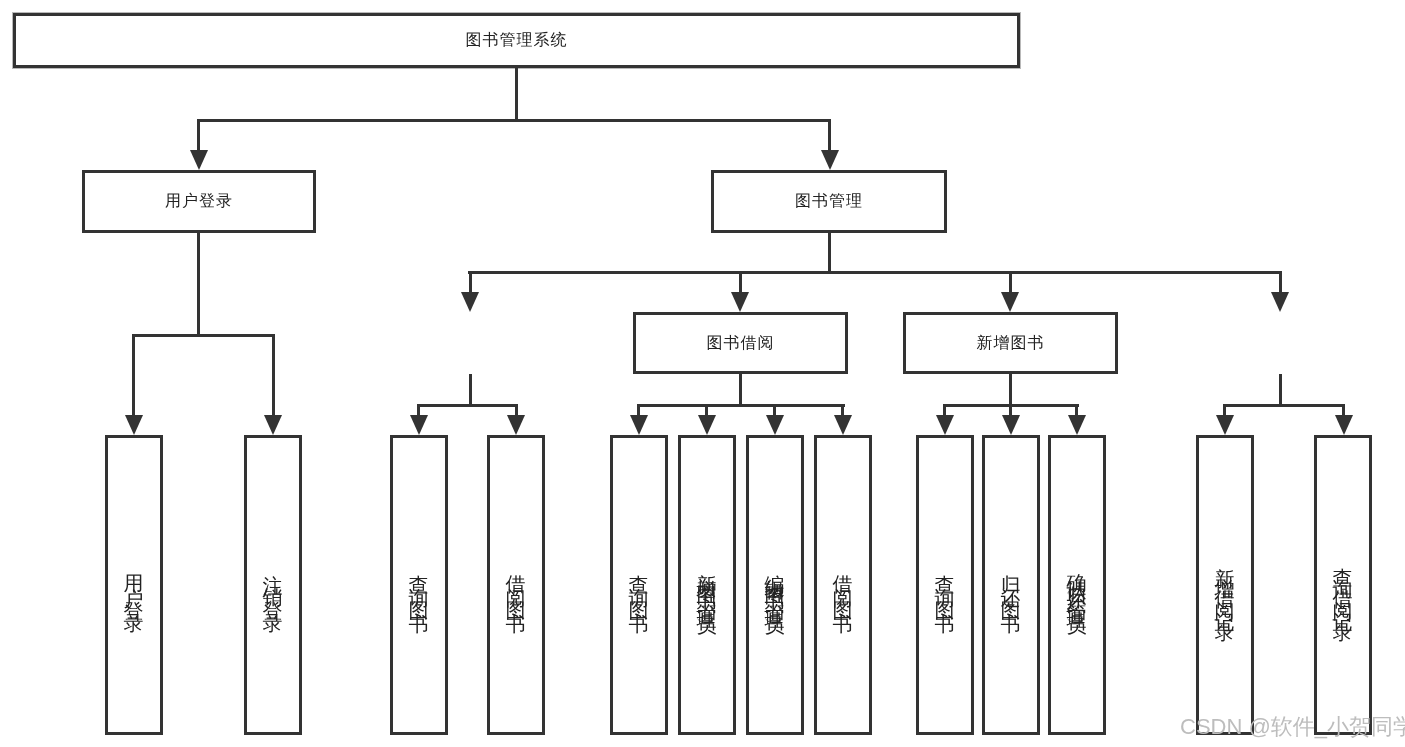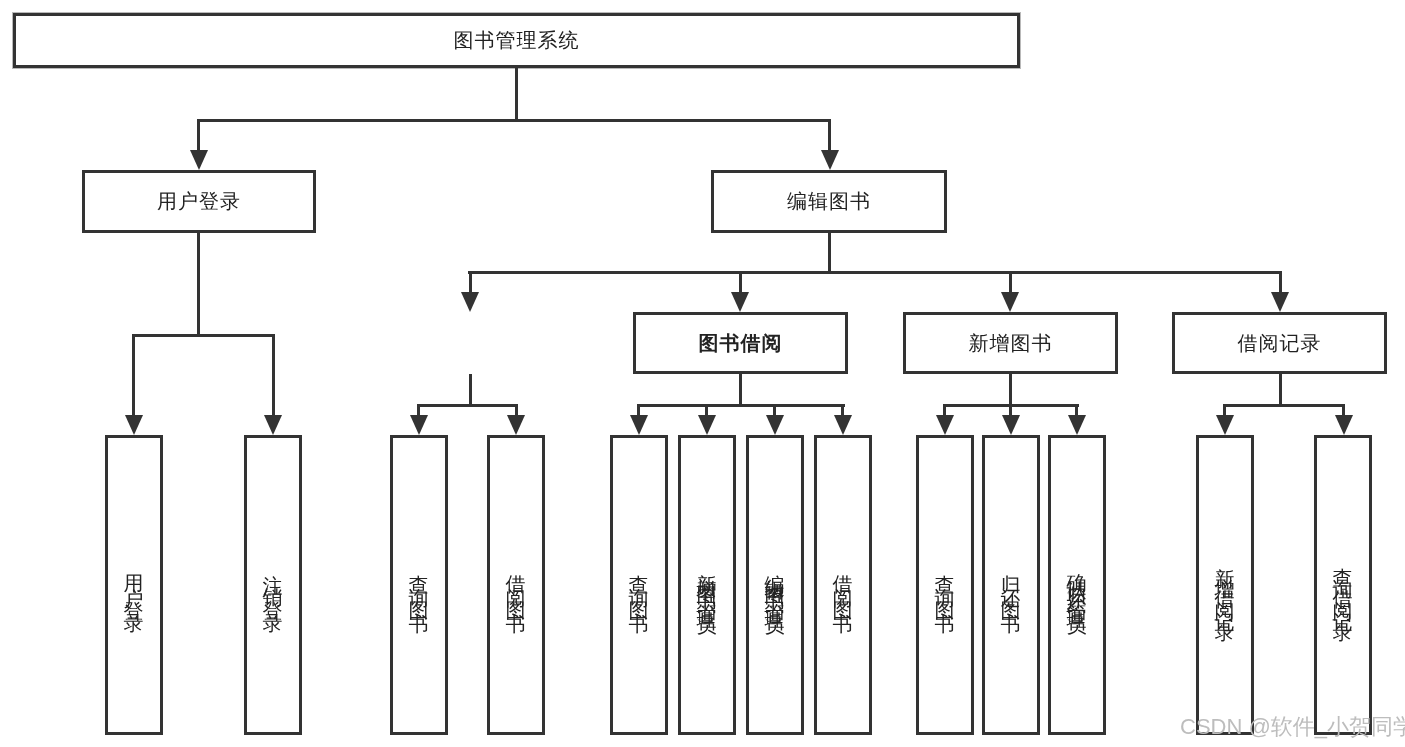--- a/index.html
+++ b/index.html
@@ -11,21 +11,21 @@
     overflow:hidden;
   }
   .node{
     position:absolute;
     border:3px solid var(--line,#333);
     background:#fff;
     display:flex;align-items:center;justify-content:center;
     box-sizing:border-box;
     color:var(--text,#222);
   }
-  .hnode{font-size:20px;letter-spacing:1px;}
+  .hnode{font-size:16px;letter-spacing:1px;}
   .root{box-shadow:0 0 0 1px #b9b9b9;}
   .leaf{width:58px;height:300px;}
   .vtext{
     writing-mode:vertical-rl;
     text-orientation:mixed;
     font-size:20px;
     line-height:1;
     white-space:nowrap;
   }
   .vline{position:absolute;width:3px;background:var(--line,#333);}
@@ -50,31 +50,28 @@
 <div class="canvas" style="--line: #333333; --text: #222222; --wm: #bdbdbd; --bg: #ffffff;">
 
   <div class="node hnode root" style="left:13px;top:13px;width:1007px;height:55px;">
     <span>图书管理系统</span>
   </div>
 
   <div class="node hnode" style="left:82px;top:170px;width:234px;height:63px;">
     <span>用户登录</span>
   </div>
   <div class="node hnode" style="left:711px;top:170px;width:236px;height:63px;">
-    <span>编辑图书</span>
+    <span>图书管理</span>
   </div>
 
-  <div class="node hnode" style="left:633px;top:312px;width:215px;height:62px;font-weight:bold;">
+  <div class="node hnode" style="left:633px;top:312px;width:215px;height:62px;">
     <span>图书借阅</span>
   </div>
   <div class="node hnode" style="left:903px;top:312px;width:215px;height:62px;">
     <span>新增图书</span>
-  </div>
-  <div class="node hnode" style="left:1172px;top:312px;width:215px;height:62px;">
-    <span>借阅记录</span>
   </div>
 
   <div class="node leaf" style="left:105px;top:435px;">
     <span class="vtext" style="letter-spacing: 13px;">用户登录</span>
   </div>
   <div class="node leaf" style="left:244px;top:435px;">
     <span class="vtext" style="letter-spacing: 13px;">注销登录</span>
   </div>
   <div class="node leaf" style="left:390px;top:435px;">
     <span class="vtext" style="letter-spacing: 13px;">查询图书</span>

